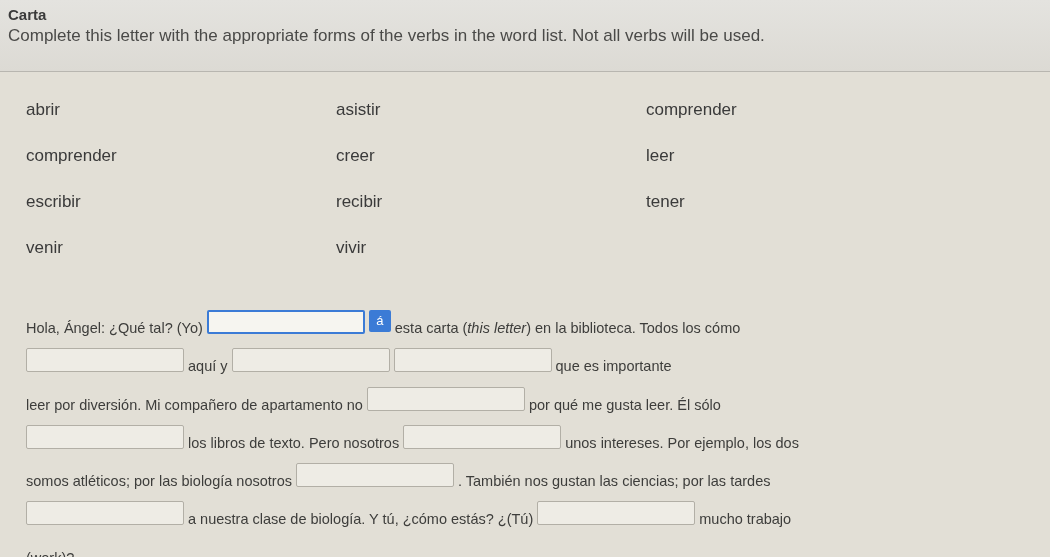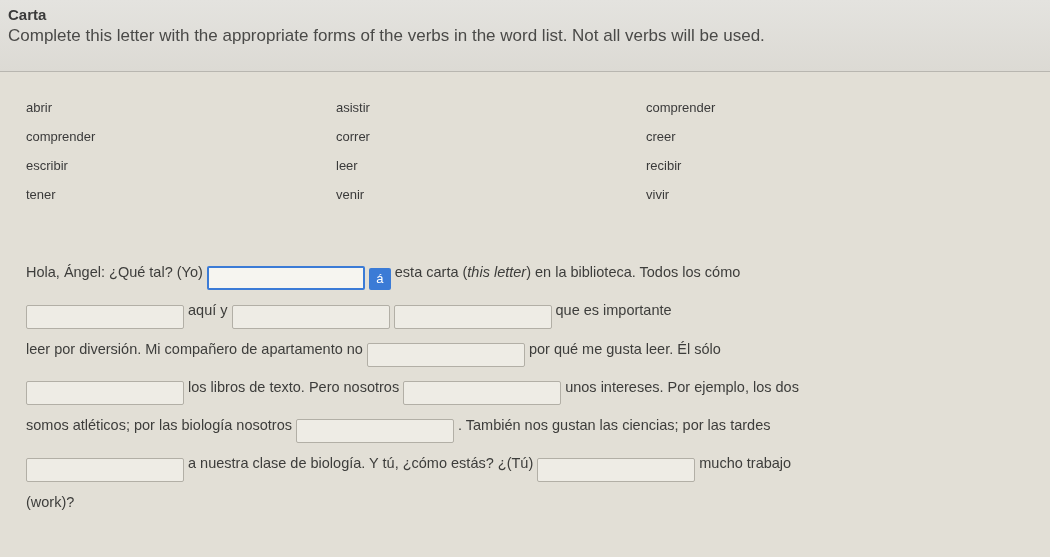--- a/index.html
+++ b/index.html
@@ -26,34 +26,34 @@
     color: #4a4a48;
   }
   .content {
     background: #e2dfd6;
     padding: 28px 26px 20px 26px;
     height: calc(100% - 50px);
   }
   .wordbank {
     display: grid;
     grid-template-columns: 310px 310px 310px;
-    row-gap: 14px;
+    row-gap: 26px;
     margin-bottom: 52px;
-    font-size: 13px;
+    font-size: 17px;
     color: #3a3a3a;
   }
   .wordbank span { display: block; }
   .letter {
     font-size: 14.5px;
     color: #3d3d3b;
     line-height: 2.5;
   }
   .letter .row {
     display: flex;
-    align-items: flex-end;
+    align-items: flex-start;
     flex-wrap: wrap;
     gap: 20px 4px;
     margin-bottom: 2px;
   }
   .blank {
     display: inline-block;
     width: 158px;
     height: 24px;
     border: 1px solid #b2afa6;
     border-radius: 2px;
@@ -92,24 +92,23 @@
   <div class="instructions">Complete this letter with the appropriate forms of the verbs in the word list. Not all verbs will be used.</div>
 </div>
 
 <div class="content">
 
   <div class="wordbank">
     <span>abrir</span>
     <span>asistir</span>
     <span>comprender</span>
     <span>comprender</span>
-    <span>correr</span>
     <span>creer</span>
+    <span>leer</span>
     <span>escribir</span>
-    <span>leer</span>
     <span>recibir</span>
     <span>tener</span>
     <span>venir</span>
     <span>vivir</span>
   </div>
 
   <div class="letter">
 
     <div class="row">
       <span>Hola, Ángel: ¿Qué tal? (Yo)</span>

